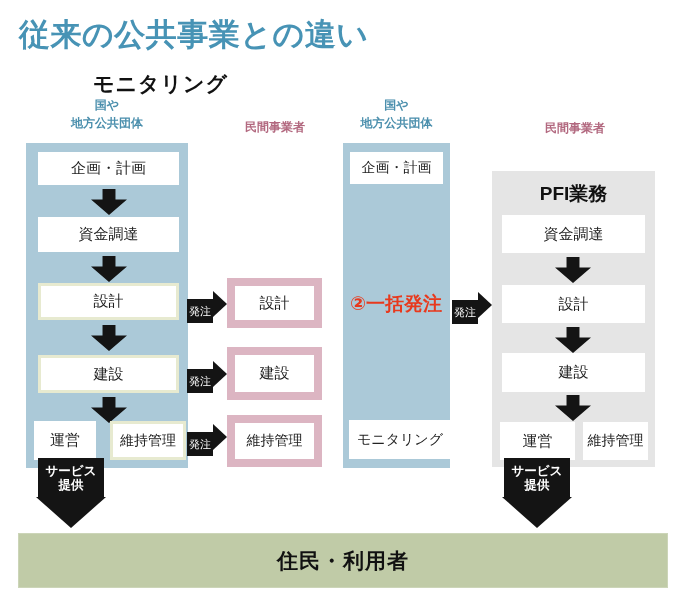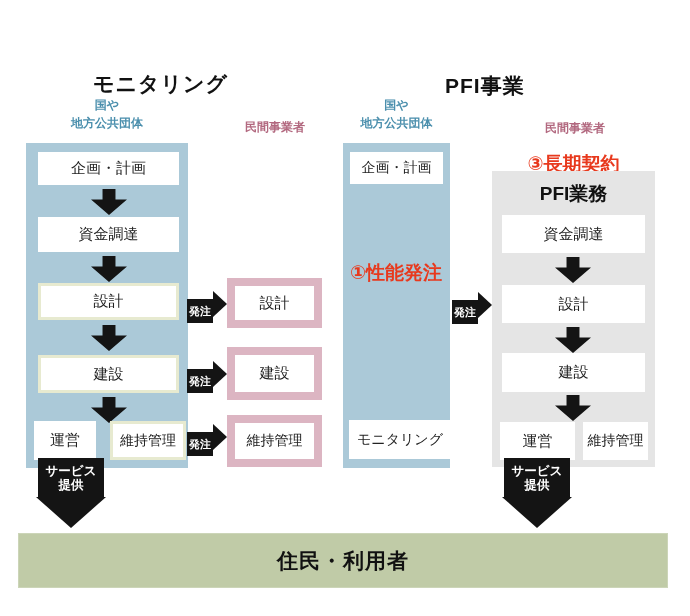--- a/index.html
+++ b/index.html
@@ -37,21 +37,21 @@
     position:absolute;background:#fff;box-sizing:border-box;border:8px solid #dcb5c2;
     display:flex;align-items:center;justify-content:center;font-size:15px;color:#222;white-space:nowrap;
   }
   .down-arrow{
     position:absolute;width:36px;height:26px;background:#141414;
     -webkit-clip-path:polygon(32% 0,68% 0,68% 40%,100% 40%,50% 100%,0 40%,32% 40%);
     clip-path:polygon(32% 0,68% 0,68% 40%,100% 40%,50% 100%,0 40%,32% 40%);
   }
   .order-arrow{position:absolute;display:flex;align-items:center;height:26px;}
   .oa-rect{
-    background:#141414;color:#fff;font-size:11px;font-weight:bold;letter-spacing:0;
+    background:#141414;color:#fff;font-size:11px;font-weight:normal;letter-spacing:0;
     height:24px;display:flex;align-items:center;padding:0 2px;white-space:nowrap;margin-top:14px;
   }
   .oa-head{width:0;height:0;border-top:13px solid transparent;border-bottom:13px solid transparent;border-left:14px solid #141414;}
   .service-arrow{position:absolute;width:70px;display:flex;flex-direction:column;align-items:center;}
   .sa-rect{
     width:52px;background:#141414;color:#fff;font-weight:bold;font-size:12.5px;
     text-align:center;line-height:14px;padding:6px 7px 5px;white-space:nowrap;
   }
   .sa-head{width:0;height:0;border-left:35px solid transparent;border-right:35px solid transparent;border-top:31px solid #141414;}
   .annotation{
@@ -66,20 +66,21 @@
     border:1px solid #ccd5b8;box-sizing:border-box;
     display:flex;align-items:center;justify-content:center;
     font-size:21px;font-weight:bold;color:#111;letter-spacing:1px;
   }
 </style>
 </head>
 <body>
 
 <div id="canvas">
 
+  <h1 id="page-title">従来の公共事業との違い</h1>
 
   <div class="sec-heading" style="left:93px;top:70px;">モニタリング</div>
 
   <div class="col-header gov" style="left:26px;width:162px;top:96px;">
     <div>国や</div>
     <div>地方公共団体</div>
   </div>
   <div class="col-header private" style="left:195px;width:160px;top:118px;">民間事業者</div>
 
   <div class="column col-blue dots" style="left:26px;top:143px;width:162px;height:325px;">
@@ -113,41 +114,39 @@
   <div class="pinkbox small" style="left:227px;top:415px;width:95px;height:52px;font-size:14px;">維持管理</div>
 
   <div class="service-arrow" style="left:36px;top:458px;">
     <div class="sa-rect">
       <div>サービス</div>
       <div>提供</div>
     </div>
     <div class="sa-head"></div>
   </div>
 
-  <div class="sec-heading" style="left:445px;top:72px;">PFI事業</div>
 
   <div class="col-header gov" style="left:333px;width:127px;top:96px;">
     <div>国や</div>
     <div>地方公共団体</div>
   </div>
   <div class="col-header private" style="left:495px;width:160px;top:119px;">民間事業者</div>
 
   <div class="column col-blue dots" style="left:343px;top:143px;width:107px;height:325px;">
     <div class="flowbox small" style="left:7px;top:9px;width:93px;height:32px;">企画・計画</div>
     <div class="flowbox small" style="left:6px;top:277px;width:102px;height:39px;">モニタリング</div>
   </div>
 
-  <div class="annotation" style="left:341px;width:110px;top:260px;">①性能発注</div>
+  <div class="annotation" style="left:341px;width:110px;top:291px;">②一括発注</div>
 
   <div class="order-arrow" style="left:452px;top:292px;">
     <span class="oa-rect">発注</span>
     <span class="oa-head"></span>
   </div>
 
-  <div class="annotation" style="left:492px;width:163px;top:151px;">③長期契約</div>
 
   <div class="column col-pink dots" style="left:492px;top:171px;width:163px;height:296px;">
     <div class="pfi-col-title" style="top:10px;">PFI業務</div>
     <div class="flowbox" style="left:10px;top:44px;width:143px;height:38px;">資金調達</div>
     <div class="down-arrow" style="left:63px;top:86px;"></div>
     <div class="flowbox" style="left:10px;top:114px;width:143px;height:38px;">設計</div>
     <div class="down-arrow" style="left:63px;top:156px;"></div>
     <div class="flowbox" style="left:10px;top:182px;width:143px;height:39px;">建設</div>
     <div class="down-arrow" style="left:63px;top:224px;"></div>
     <div class="flowbox" style="left:8px;top:251px;width:75px;height:38px;">運営</div>

